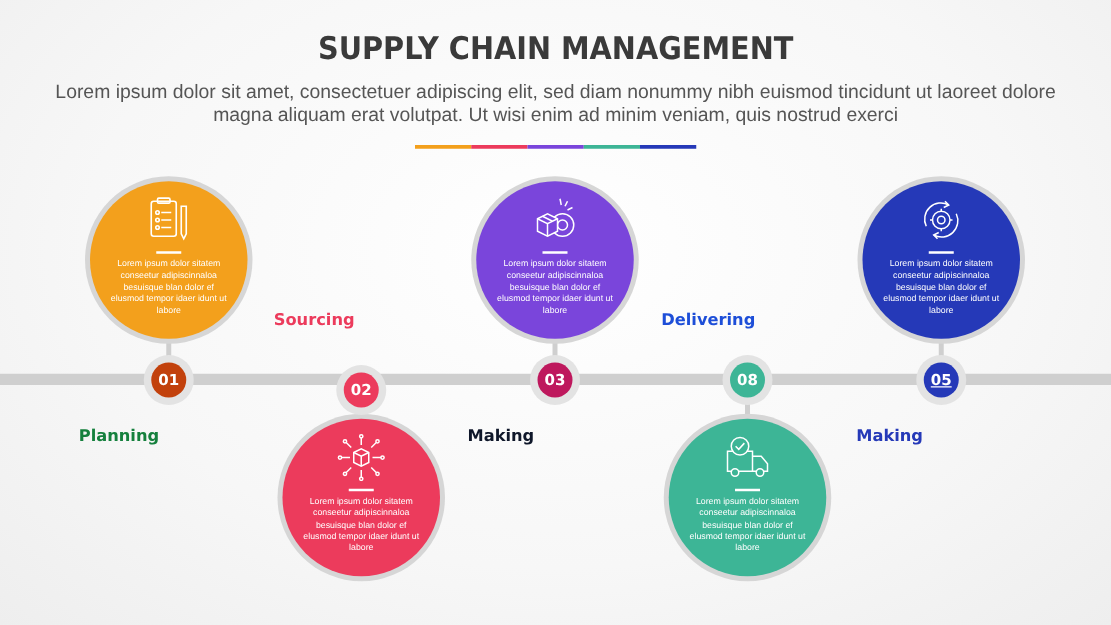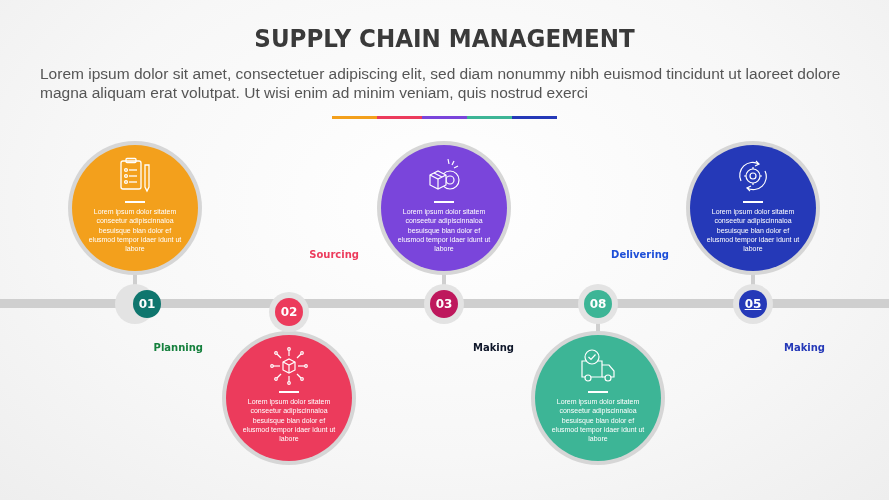--- a/index.html
+++ b/index.html
@@ -2,38 +2,38 @@
 <html><head>
 <meta charset="utf-8">
 <style>
   html,body{margin:0;padding:0;}
   body{width:889px;height:500px;overflow:hidden;position:relative;
     background:radial-gradient(ellipse at 50% 40%, #ffffff 0%, #f7f7f7 60%, #eeeeee 100%);
     font-family:"Liberation Sans", sans-serif;}
   .title{position:absolute;left:0;top:24px;width:889px;text-align:center;
     font-family:"DejaVu Sans", sans-serif;font-weight:bold;font-size:25px;color:#3a3a3a;letter-spacing:0px;
     transform:scaleX(0.92);}
-  .subtitle{position:absolute;left:40px;top:64px;width:809px;text-align:left;
+  .subtitle{position:absolute;left:40px;top:64px;width:809px;text-align:center;
     font-family:"Liberation Sans", sans-serif;font-size:15.5px;line-height:19px;color:#555;}
   .colorbar{position:absolute;left:332px;top:116px;height:3px;display:flex;}
   .colorbar span{display:block;width:45px;height:3px;}
   .timeline{position:absolute;left:0;top:299px;width:889px;height:9px;background:#cfcfcf;}
   .node-ring{position:absolute;width:40px;height:40px;border-radius:50%;background:#e3e3e3;}
   .node{position:absolute;left:6px;top:6px;width:28px;height:28px;border-radius:50%;
     color:#fff;font-weight:bold;font-size:12px;line-height:28px;text-align:center;
     font-family:"DejaVu Sans", sans-serif;}
   .stem{position:absolute;width:4px;background:#cfcfcf;}
   .circle-ring{position:absolute;width:134px;height:134px;border-radius:50%;background:#d6d6d6;}
   .circle{position:absolute;left:4px;top:4px;width:126px;height:126px;border-radius:50%;
     display:flex;flex-direction:column;align-items:center;}
   .circle svg{margin-top:12px;}
   .dash{width:20px;height:2px;background:#fff;margin-top:6px;}
   .ctext{margin-top:4px;width:100px;text-align:center;color:#fff;font-size:7px;line-height:9.3px;
     font-family:"Liberation Sans", sans-serif;}
-  .label{position:absolute;width:140px;text-align:right;font-weight:bold;font-size:10px;
+  .label{position:absolute;width:140px;text-align:left;font-weight:bold;font-size:13px;
     font-family:"DejaVu Sans", sans-serif;}
 </style>
 </head>
 <body>
 
 <div class="title">SUPPLY CHAIN MANAGEMENT</div>
 <div class="subtitle">Lorem ipsum dolor sit amet, consectetuer adipiscing elit, sed diam nonummy nibh euismod tincidunt ut laoreet dolore magna aliquam erat volutpat. Ut wisi enim ad minim veniam, quis nostrud exerci</div>
 
 <div class="colorbar">
   <span style="background:#F3A01C"></span>
@@ -57,21 +57,21 @@
         <line x1="14" y1="19" x2="22" y2="19"></line>
       <circle cx="11" cy="25" r="1.4"></circle>
         <line x1="14" y1="25" x2="22" y2="25"></line>
       <path d="M30 8 h4 v22 l-2 4 l-2 -4 z"></path>
     </svg>
     <div class="dash"></div>
     <div class="ctext">Lorem ipsum dolor sitatem conseetur adipiscinnaloa besuisque blan dolor ef elusmod tempor idaer idunt ut labore</div>
   </div>
 </div>
 <div class="node-ring" style="left:115px;top:284px;">
-  <div class="node" style="background:#0f766e;margin-left:12px;">01</div>
+  <div class="node" style="background:#c2410c;">01</div>
 </div>
 <div class="label" style="left:63px;top:342px;color:#15803d;">Planning</div>
 
 <div class="stem" style="left:287px;top:306px;height:30px;"></div>
 <div class="circle-ring" style="left:222px;top:331px;">
   <div class="circle" style="background:#EC3B5C;">
     <svg width="40" height="38" viewBox="0 0 40 38" fill="none" stroke="#fff" stroke-width="1.2">
       <path d="M14 15 l6 -3 l6 3 v8 l-6 3 l-6 -3 z"></path>
         <path d="M14 15 l6 3 l6 -3 M20 18 v8"></path>
       <line x1="20" y1="3" x2="20" y2="9"></line>

